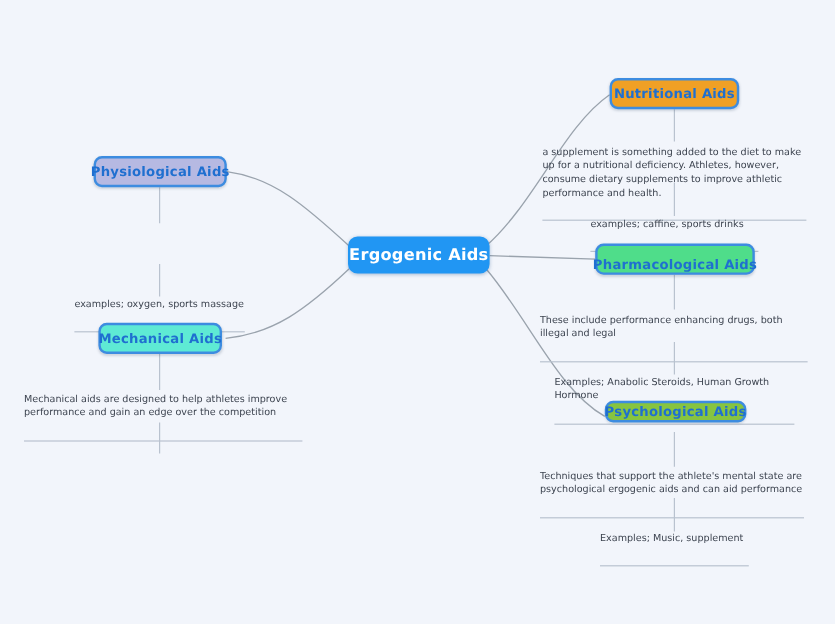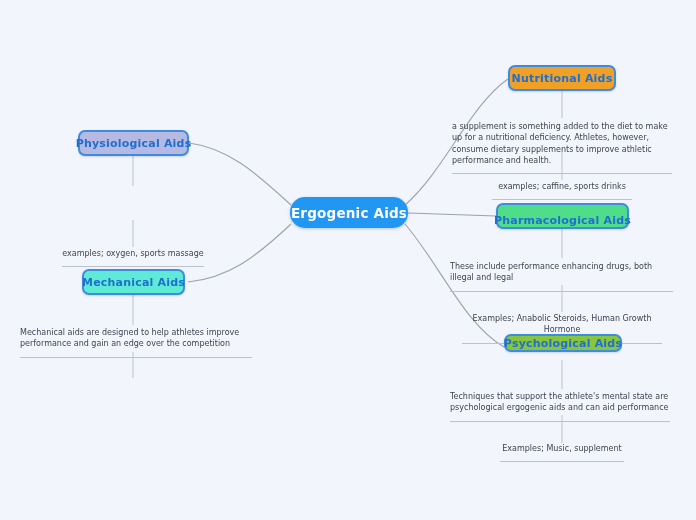--- a/index.html
+++ b/index.html
@@ -59,24 +59,23 @@
   .node.physiological { background: #b6b9e2; }
   .node.mechanical { background: #5eead4; }
 
   .textblock {
     position: absolute;
     box-sizing: border-box;
     color: #3d4450;
     font-size: 8px;
     line-height: 1.42;
     border-bottom: 1px solid #b9c2cf;
-    padding-bottom: 7px;
+    padding-bottom: 17px;
   }
   .textblock.center {
-    text-align: center;
   }
 </style>
 </head>
 <body>
 
 <div id="canvas">
 
   <svg id="links" viewBox="0 0 696 520">
 
     <path d="M 405 205 C 445 170, 470 105, 508 79" stroke="#9aa3ad" stroke-width="1.1" fill="none"></path>
@@ -98,21 +97,21 @@
     <line x1="562" y1="360" x2="562" y2="389" stroke="#b9c2cf" stroke-width="1"></line>
     <line x1="562" y1="415" x2="562" y2="443" stroke="#b9c2cf" stroke-width="1"></line>
 
     <line x1="133" y1="156" x2="133" y2="186" stroke="#b9c2cf" stroke-width="1"></line>
     <line x1="133" y1="220" x2="133" y2="247" stroke="#b9c2cf" stroke-width="1"></line>
 
     <line x1="133" y1="295" x2="133" y2="325" stroke="#b9c2cf" stroke-width="1"></line>
     <line x1="133" y1="352" x2="133" y2="378" stroke="#b9c2cf" stroke-width="1"></line>
   </svg>
 
-  <div class="node root" style="left:290px; top:197px; width:118px; height:31px;border-radius:15px;">
+  <div class="node root" style="left:290px; top:197px; width:118px; height:31px;">
     <span>Ergogenic Aids</span>
   </div>
 
   <div class="node nutritional" style="left:508px; top:65px; width:108px; height:26px;text-align:right;">
     <span>Nutritional Aids</span>
   </div>
   <div class="textblock" style="left:452px; top:121px; width:220px;">a supplement is something added to the diet to make up for a nutritional deficiency. Athletes, however, consume dietary supplements to improve athletic performance and health.</div>
   <div class="textblock center" style="left:492px; top:181px; width:140px;">examples; caffine, sports drinks</div>
 
   <div class="node pharmacological" style="left:496px; top:203px; width:133px; height:26px;align-items:flex-end;">

